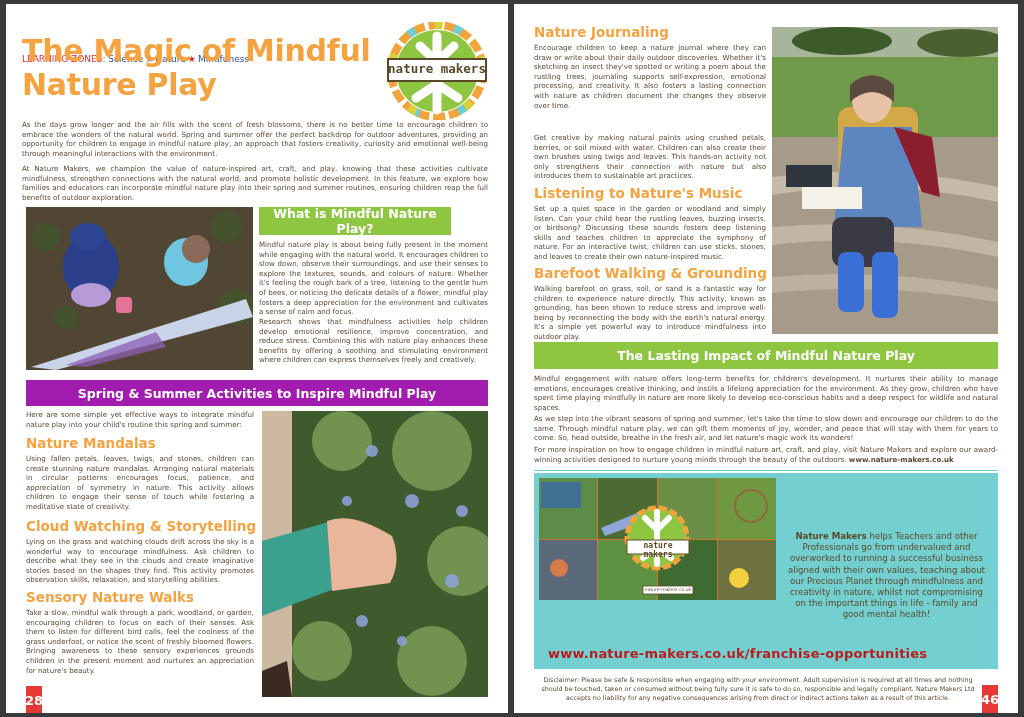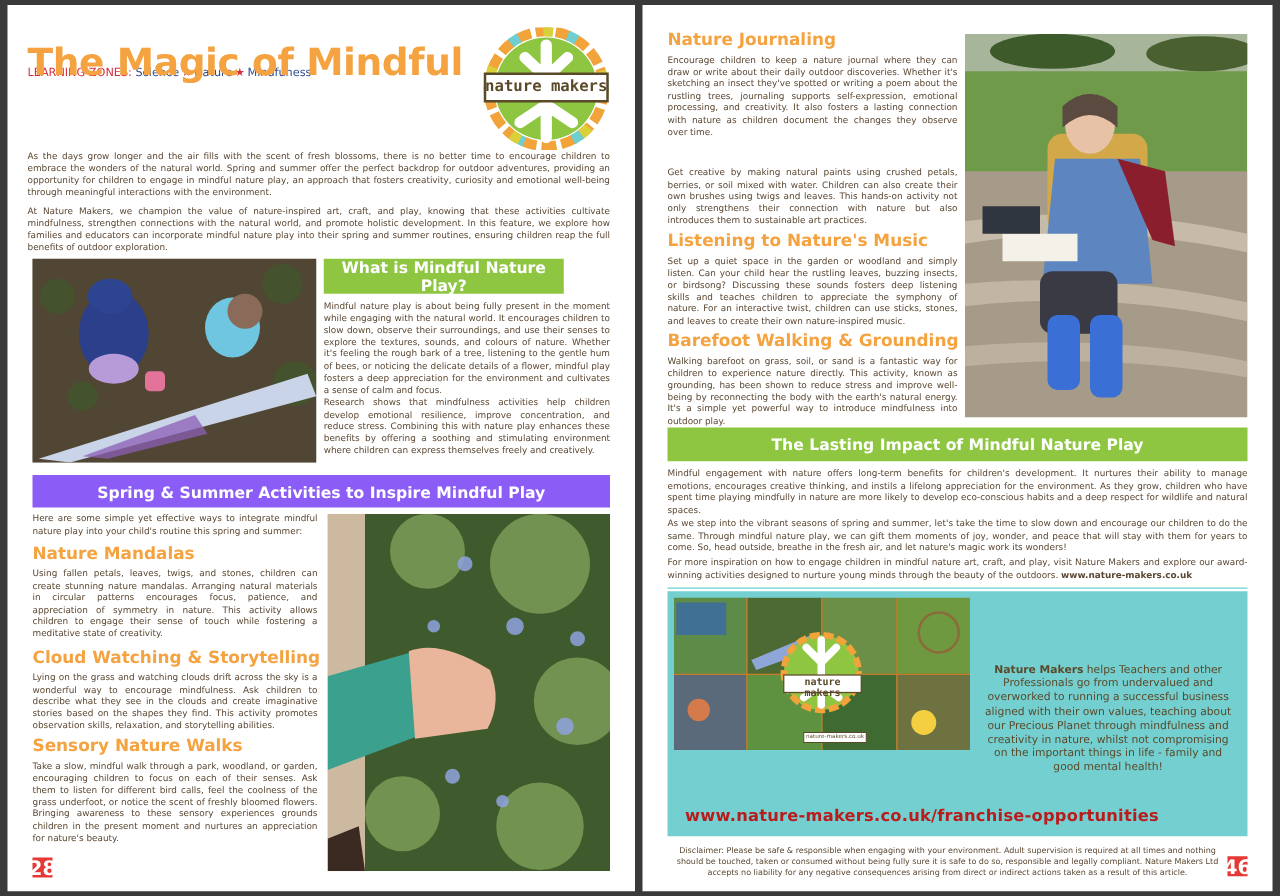--- a/index.html
+++ b/index.html
@@ -11,43 +11,44 @@
   .abs { position: absolute; }
   .p { font-size: 7.1px; line-height: 9.6px; text-align: justify; color: #5b4732; }
   .h-orange { color: #f4a340; font-weight: bold; font-family: "DejaVu Sans", sans-serif; }
   .zones { left: 16px; top: 36px; font-size: 9px; color: #d62f3e; margin-top: 14px; }
   .zones .subj { color: #2c4b8f; }
   .zones .star { color: #d62f3e; margin: 0 2px; }
   .title { left: 16px; top: 30px; font-size: 30px; line-height: 34px; letter-spacing: -0.3px; }
   .logo { left: 378px; top: 18px; width: 106px; height: 98px; }
   .band { color: #fff; font-weight: bold; font-size: 12.5px; text-align: center; display:flex; align-items:center; justify-content:center; }
   .band.green { background: #8ec641; }
-  .band.teal { background: #8b5cf6; }
+  .band.teal { background: #a21caf; }
   .photo { overflow: hidden; }
   .sect-h { font-size: 13.5px; line-height: 16px; }
-  .pagenum { background: #e53935; color: #fff; font-weight: bold; font-size: 16px; width: 16px; height: 16px; display:flex; align-items:center; justify-content:center; }
+  .pagenum { background: #e53935; color: #fff; font-weight: bold; font-size: 13px; width: 16px; height: 28px; display:flex; align-items:center; justify-content:center; }
   .promo { background: #74cfd1; }
   .promo-text { font-size: 8.6px; line-height: 11.2px; text-align: center; color: #5b4a2a; margin-top: 40px; }
   .promo-bold { font-size: 8.6px; line-height: 11.4px; text-align: center; font-weight: bold; color: #5b4a2a; }
   .promo-url { font-size: 13px; font-weight: bold; text-align: left; color: #b91c1c; letter-spacing: 0.2px; }
   .disclaimer { font-size: 6.4px; line-height: 9px; color: #5b4732; text-align: center; }
   .rule-teal { height: 1px; background: #6fcfd0; }
 </style>
 </head>
 <body>
 
 <div class="page left">
 
   <div class="abs zones">
     <span>LEARNING ZONES:</span>
     <span class="subj">Science</span><span class="star">★</span><span class="subj">Nature</span><span class="star">★</span><span class="subj">Mindfuness</span>
   </div>
 
   <div class="abs title h-orange">
     <div>The Magic of Mindful</div>
+    <div>Nature Play</div>
   </div>
 
   <div class="abs logo">
     <svg width="106" height="98" viewBox="0 0 106 98">
       <circle cx="53" cy="49" r="46" fill="none" stroke="#f2a33a" stroke-width="8" stroke-dasharray="12 4"></circle>
       <circle cx="53" cy="49" r="46" fill="none" stroke="#6fcfd0" stroke-width="8" stroke-dasharray="8 40" stroke-dashoffset="6"></circle>
       <circle cx="53" cy="49" r="46" fill="none" stroke="#d9d03a" stroke-width="8" stroke-dasharray="8 52" stroke-dashoffset="26"></circle>
       <circle cx="53" cy="49" r="41" fill="#8ec641"></circle>
       <path d="M53 14 L53 88 M53 40 L36 24 M53 40 L70 24 M53 62 L32 76 M53 62 L74 76" stroke="#fff" stroke-width="9" stroke-linecap="round"></path>
       <rect x="4" y="37" width="98" height="22" fill="#fff" stroke="#5b4a2a" stroke-width="2"></rect>

